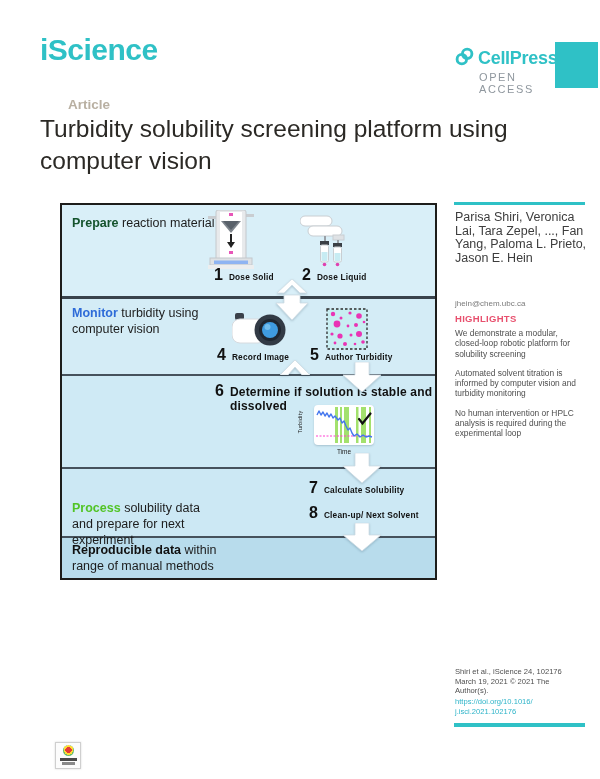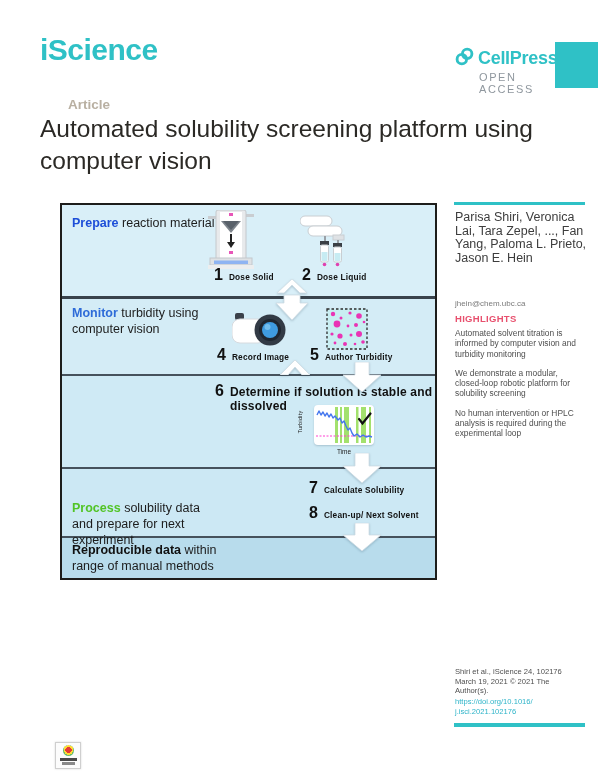--- a/index.html
+++ b/index.html
@@ -25,21 +25,21 @@
   .b1{top:0;height:91px;background:#d9eff8;}
   .b2{top:91px;height:78px;background:#d4ecf6;}
   .b3{top:169px;height:93px;background:#cfeaf5;}
   .b4{top:262px;height:69px;background:#cce8f4;}
   .b5{top:331px;height:42px;background:#b8dcec;}
   .ga-div{position:absolute;left:0;width:373px;height:2px;background:#46525c;z-index:1;}
   .d1{top:91px;height:3px;background:#39434c;}
   .d2{top:169px;} .d3{top:262px;} .d4{top:331px;}
 
   .ga-h{position:absolute;font-size:12.5px;line-height:16px;color:#1c1c1c;z-index:2;}
-  .acc-prepare{color:#1d4ed8;font-weight:bold;}
+  .acc-prepare{color:#14532d;font-weight:bold;}
   .acc-monitor{color:#2e6bd8;font-weight:bold;}
   .acc-process{color:#52c426;font-weight:bold;}
   .bold-dark{font-weight:bold;color:#111;}
 
   .step{position:absolute;display:flex;align-items:baseline;gap:6px;z-index:2;}
   .step-num{font-size:16px;font-weight:bold;color:#111;}
   .step-label{font-size:8.3px;font-weight:bold;color:#111;letter-spacing:0.2px;}
 
   .ga-icon{position:absolute;z-index:2;}
   .arrow{position:absolute;z-index:3;filter:drop-shadow(0 1px 1px rgba(40,70,90,0.25));}
@@ -94,21 +94,21 @@
           </g>
         </svg>
       </span>
       <span class="cp-name">CellPress</span>
     </div>
     <div class="cp-oa">OPEN ACCESS</div>
   </div>
   <div class="teal-block"></div>
 
   <div class="article-label">Article</div>
-  <h1 class="title" style="margin:0;">Automated solubility screening platform using computer vision</h1>
+  <h1 class="title" style="margin:0;">Turbidity solubility screening platform using computer vision</h1>
 
   <div class="ga">
     <div class="ga-band b1"></div>
     <div class="ga-band b2"></div>
     <div class="ga-band b3"></div>
     <div class="ga-band b4"></div>
     <div class="ga-band b5"></div>
     <div class="ga-div d1"></div>
     <div class="ga-div d2"></div>
     <div class="ga-div d3"></div>
@@ -281,22 +281,22 @@
     <div class="ga-h" style="left:10px;top:337px;width:175px;">
       <span class="bold-dark">Reproducible data</span><span> within range of manual methods</span>
     </div>
   </div>
 
   <div class="sb-topline"></div>
   <div class="sb-authors">Parisa Shiri, Veronica Lai, Tara Zepel, ..., Fan Yang, Paloma L. Prieto, Jason E. Hein</div>
   <div class="sb-email">jhein@chem.ubc.ca</div>
   <div class="sb-hl-title">HIGHLIGHTS</div>
   <div class="sb-hl">
+    <p>We demonstrate a modular, closed-loop robotic platform for solubility screening</p>
     <p>Automated solvent titration is informed by computer vision and turbidity monitoring</p>
-    <p>We demonstrate a modular, closed-loop robotic platform for solubility screening</p>
     <p>No human intervention or HPLC analysis is required during the experimental loop</p>
   </div>
   <div class="sb-cite">Shiri et al., iScience 24, 102176
 March 19, 2021 © 2021 The
 Author(s).</div>
   <a href="#" class="sb-doi">https://doi.org/10.1016/
 j.isci.2021.102176</a>
   <div class="sb-botline"></div>
 
   <div class="badge">

